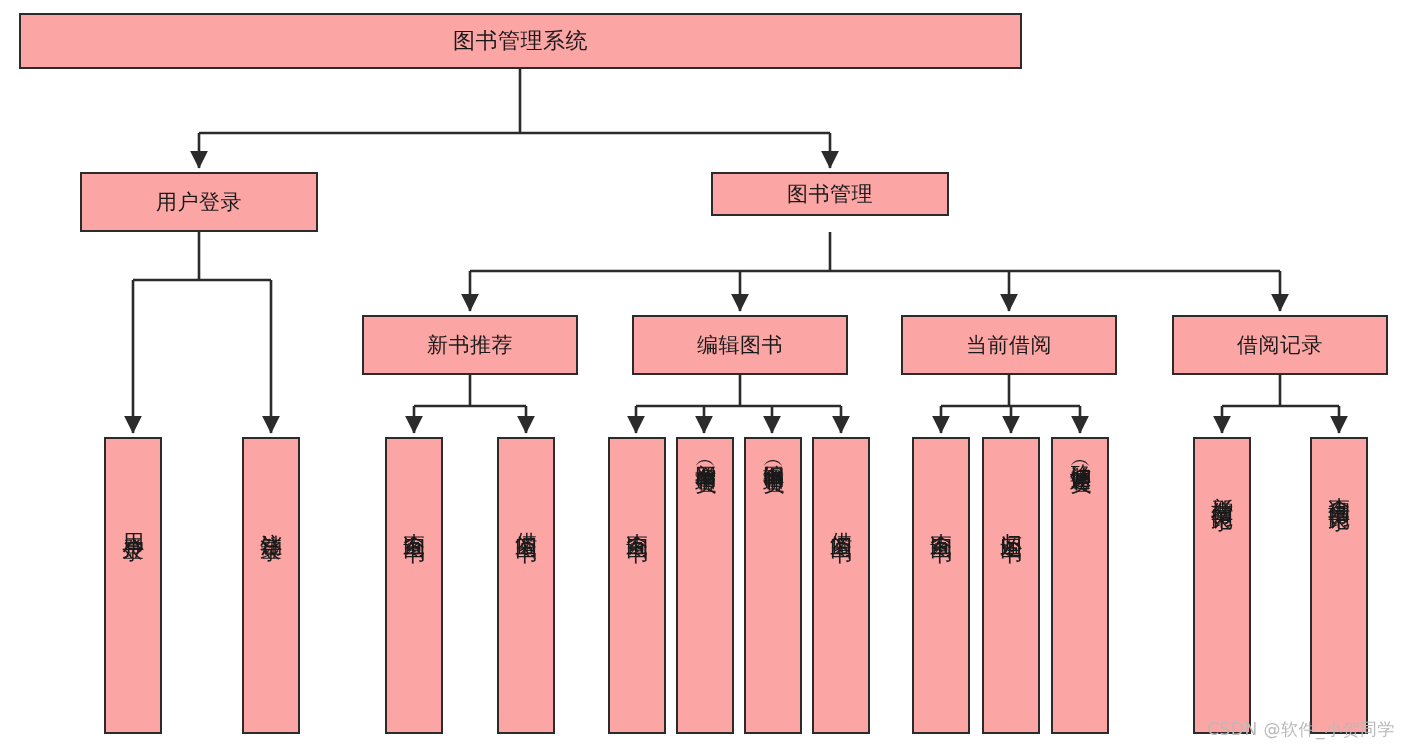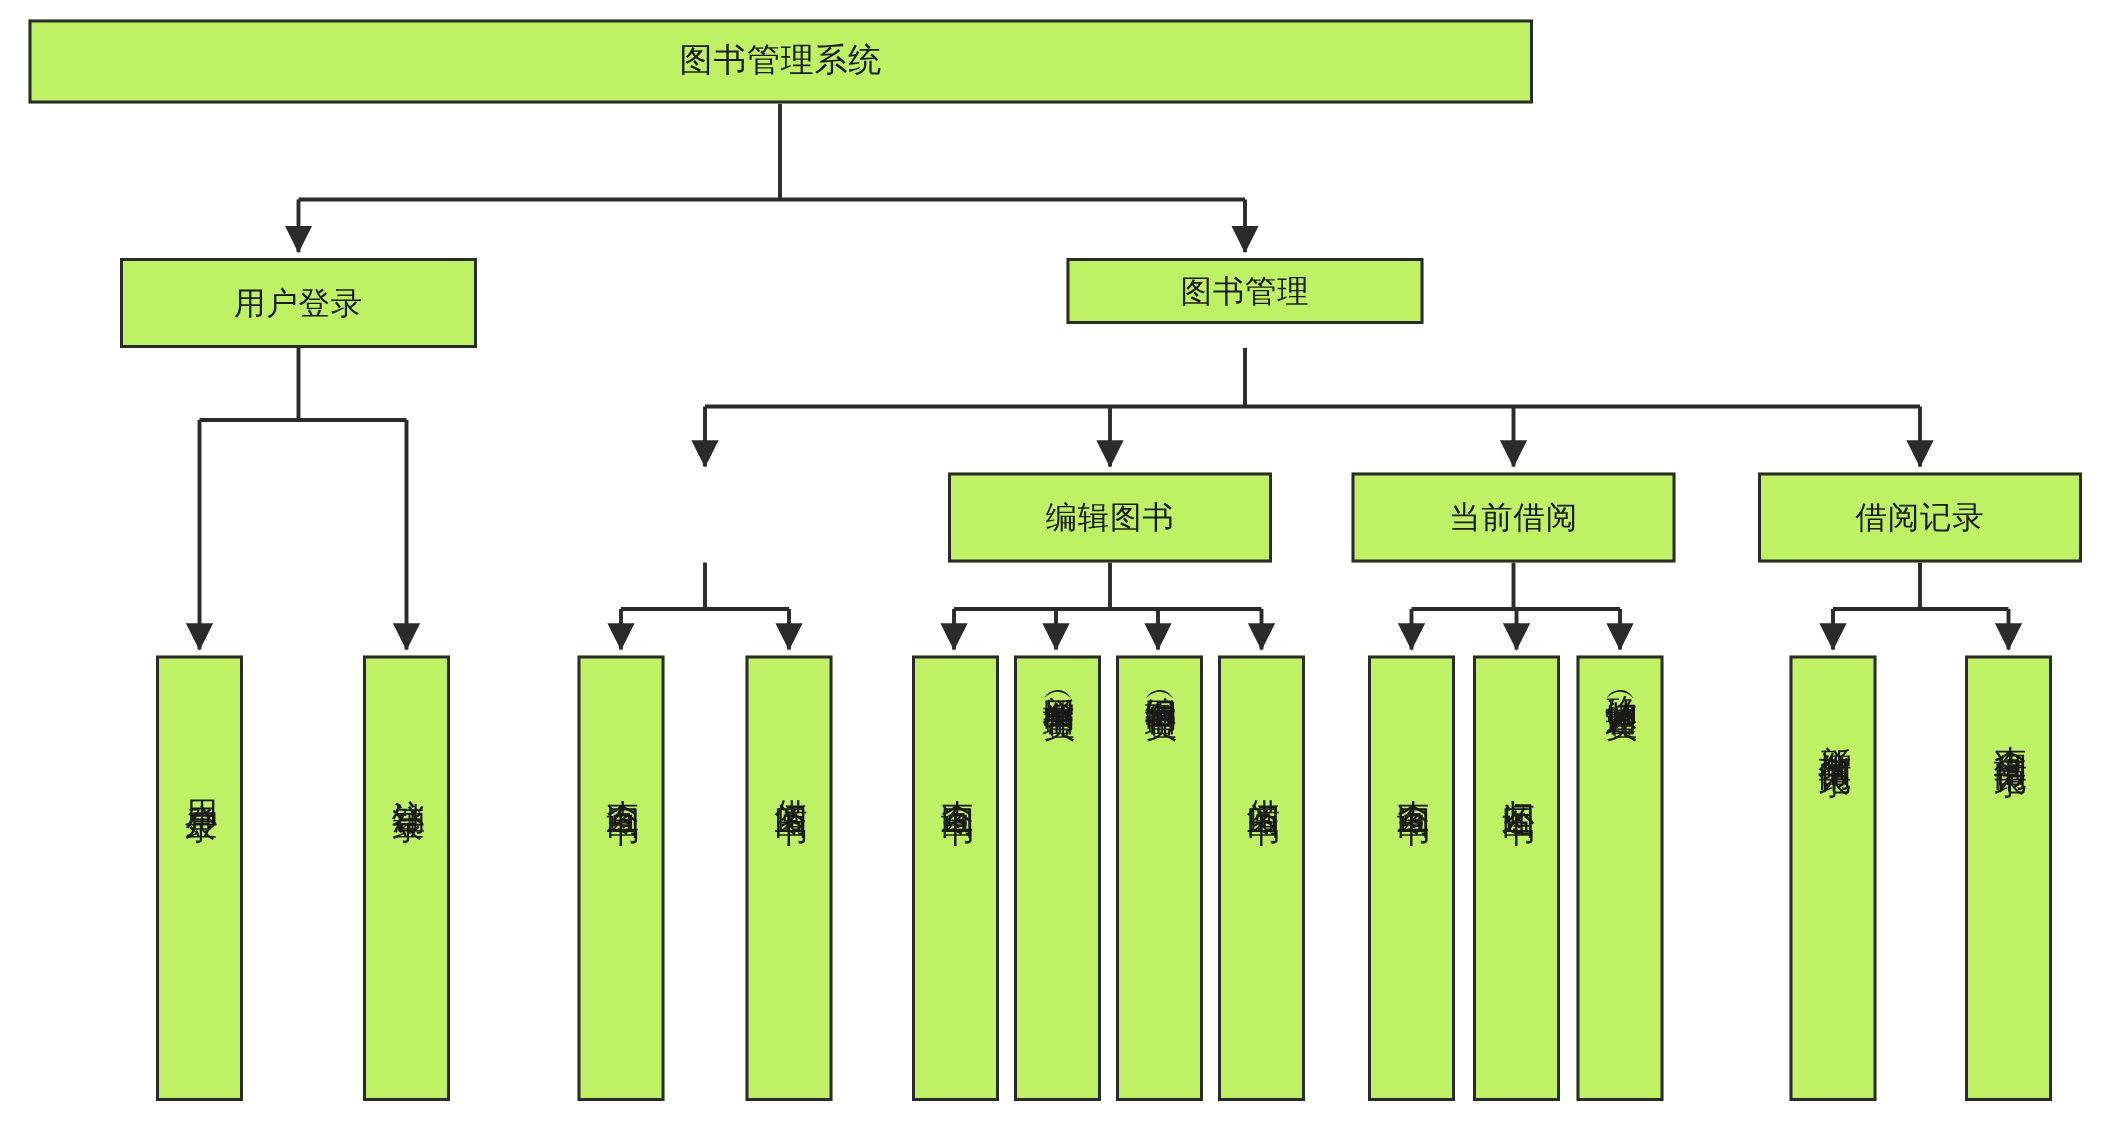--- a/index.html
+++ b/index.html
@@ -23,21 +23,21 @@
     position: absolute;
     left: 0;
     top: 0;
     width: 1405px;
     height: 747px;
     pointer-events: none;
   }
   .node {
     position: absolute;
     box-sizing: border-box;
-    background: #bef264;
+    background: #fca5a5;
     border: 2px solid #2b2b2b;
     display: flex;
     align-items: center;
     justify-content: center;
     color: #1a1a1a;
     z-index: 3;
   }
   .node-label {
     display: block;
     line-height: 1.18;
@@ -140,20 +140,23 @@
     <span class="node-label">图书管理系统</span>
   </div>
 
   <div class="node horizontal" style="left:80px; top:172px; width:238px; height:60px;">
     <span class="node-label">用户登录</span>
   </div>
   <div class="node horizontal" style="left:711px; top:172px; width:238px; height:44px;">
     <span class="node-label">图书管理</span>
   </div>
 
+  <div class="node horizontal" style="left:362px; top:315px; width:216px; height:60px;">
+    <span class="node-label">新书推荐</span>
+  </div>
   <div class="node horizontal" style="left:632px; top:315px; width:216px; height:60px;">
     <span class="node-label">编辑图书</span>
   </div>
   <div class="node horizontal" style="left:1172px; top:315px; width:216px; height:60px;">
     <span class="node-label">借阅记录</span>
   </div>
   <div class="node horizontal" style="left:901px; top:315px; width:216px; height:60px;">
     <span class="node-label">当前借阅</span>
   </div>
 
@@ -194,14 +197,15 @@
     <span class="node-label">确认归还（管理员）</span>
   </div>
 
   <div class="node vertical" style="left:1193px; top:437px; width:58px; height:297px; padding-top:40px;">
     <span class="node-label">新增借阅记录</span>
   </div>
   <div class="node vertical" style="left:1310px; top:437px; width:58px; height:297px; padding-top:40px;">
     <span class="node-label">查询借阅记录</span>
   </div>
 
+  <div class="watermark">CSDN @软件_小贺同学</div>
 
 </div>
 
 </body></html>

